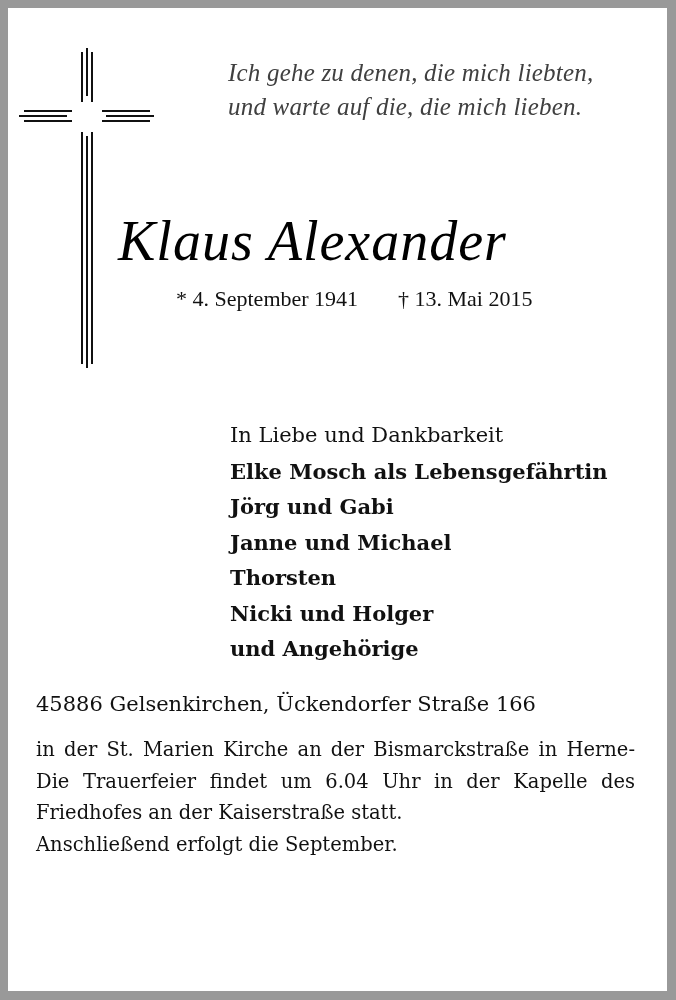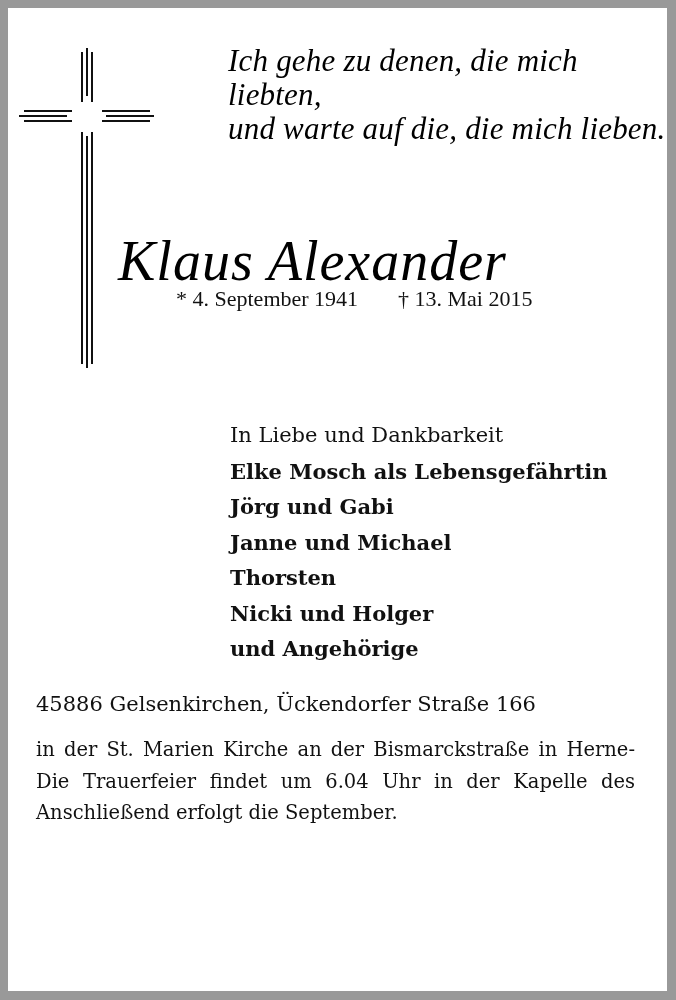--- a/index.html
+++ b/index.html
@@ -1,20 +1,20 @@
 <!DOCTYPE html>
 <html><head>
 <meta charset="utf-8">
 <style>
   html, body { margin: 0; padding: 0; }
   body { width: 676px; height: 1000px; background: #999999; position: relative; overflow: hidden; }
   .card { position: absolute; left: 8px; top: 8px; width: 659px; height: 983px; background: #ffffff; }
   .line { position: absolute; background: #111; }
-  .motto { position: absolute; left: 228px; top: 44px; font-family: "Liberation Serif", serif; font-style: italic; font-size: 31px; line-height: 34px; color: #000000; letter-spacing: 0.2px; }
-  .name { position: absolute; left: 118px; top: 206px; width: 490px; font-family: "Liberation Serif", serif; font-style: italic; font-size: 56px; line-height: 70px; color: #000; letter-spacing: 1px; margin-top: 20px; }
+  .motto { position: absolute; left: 228px; top: 56px; font-family: "Liberation Serif", serif; font-style: italic; font-size: 25px; line-height: 34px; color: #404040; letter-spacing: 0.2px; }
+  .name { position: absolute; left: 118px; top: 206px; width: 490px; font-family: "Liberation Serif", serif; font-style: italic; font-size: 56px; line-height: 70px; color: #000; letter-spacing: 1px; }
   .dates { position: absolute; top: 286px; font-family: "Liberation Serif", serif; font-size: 22px; color: #111; }
   .family { position: absolute; left: 230px; top: 418px; font-family: "DejaVu Serif", serif; font-size: 21px; line-height: 35.5px; color: #111; }
   .family .b { font-weight: bold; }
   .addr { position: absolute; left: 36px; top: 692px; font-family: "DejaVu Serif", serif; font-size: 21px; color: #111; }
   .info { position: absolute; left: 36px; top: 734px; width: 599px; font-family: "DejaVu Serif", serif; font-size: 19.5px; line-height: 31.5px; color: #111; }
   .info div { white-space: nowrap; }
   .info .just { text-align: justify; text-align-last: justify; white-space: normal; }
 </style>
 </head>
 <body>
@@ -58,14 +58,15 @@
   <div class="b">Thorsten</div>
   <div class="b">Nicki und Holger</div>
   <div class="b">und Angehörige</div>
 </div>
 
 <div class="addr">45886 Gelsenkirchen, Ückendorfer Straße 166</div>
 
 <div class="info">
   <div class="just">in der St. Marien Kirche an der Bismarckstraße in Herne-</div>
   <div class="just">Die Trauerfeier findet um 6.04 Uhr in der Kapelle des</div>
+  <div>Friedhofes an der Kaiserstraße statt.</div>
   <div>Anschließend erfolgt die September.</div>
 </div>
 
 </body></html>

